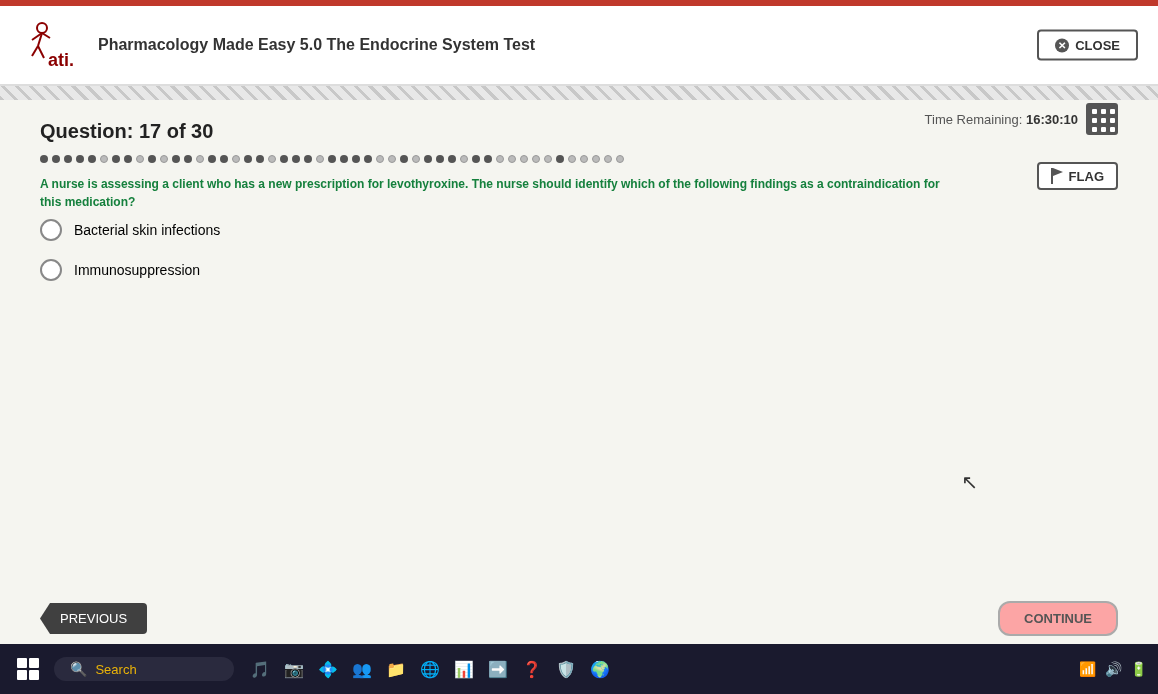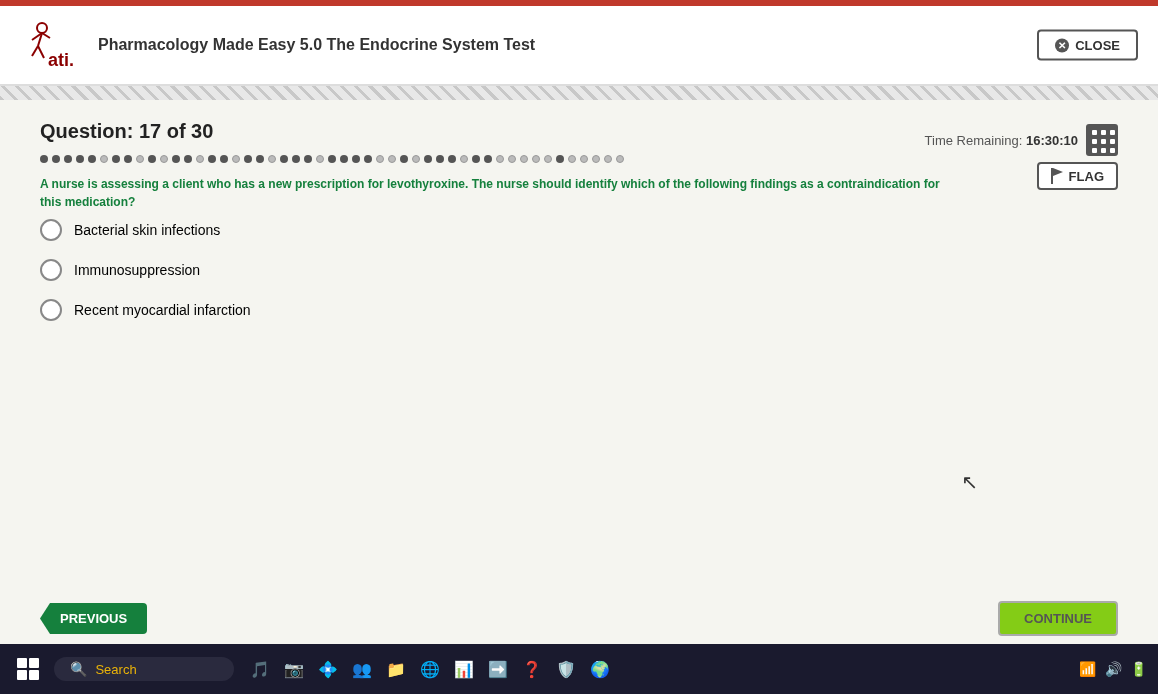--- a/index.html
+++ b/index.html
@@ -80,21 +80,21 @@
     .question-header {
       font-size: 20px;
       font-weight: bold;
       color: #222;
       margin-bottom: 10px;
     }
 
     .timer-area {
       position: absolute;
       right: 40px;
-      top: 24px;
+      top: 3px;
       display: flex;
       align-items: center;
       gap: 8px;
     }
 
     .timer-text {
       font-size: 13px;
       color: #555;
     }
 
@@ -206,37 +206,37 @@
       position: absolute;
       bottom: 8px;
       left: 40px;
       right: 40px;
       display: flex;
       justify-content: space-between;
       align-items: center;
     }
 
     .prev-btn {
-      background: #15803d;
+      background: #404040;
       color: #fff;
       border: none;
       padding: 8px 20px;
       border-radius: 4px;
       font-size: 13px;
-      font-weight: bold;
+      font-weight: normal;
       cursor: pointer;
       clip-path: polygon(10px 0%, 100% 0%, 100% 100%, 10px 100%, 0% 50%);
     }
 
     .continue-btn {
-      background: #84cc16;
+      background: #fca5a5;
       color: #555;
       border: 2px solid #aaa;
       padding: 8px 24px;
-      border-radius: 4px;
+      border-radius: 12px;
       font-size: 13px;
       font-weight: bold;
       cursor: pointer;
     }
 
     
     .taskbar {
       width: 100%;
       height: 50px;
       background: #1a1a2e;
@@ -438,24 +438,20 @@
       <div class="radio-circle"></div>
       <span class="option-label">Bacterial skin infections</span>
     </div>
 
 
     <div class="option-item">
       <div class="radio-circle"></div>
       <span class="option-label">Immunosuppression</span>
     </div>
 
-    <div class="option-item">
-      <div class="radio-circle"></div>
-      <span class="option-label">Recent myocardial infarction</span>
-    </div>
 
   </div>
 
   <div class="bottom-nav">
     <button class="prev-btn">PREVIOUS</button>
     <button class="continue-btn">CONTINUE</button>
   </div>
 
   <div class="cursor-arrow">↖</div>
 

